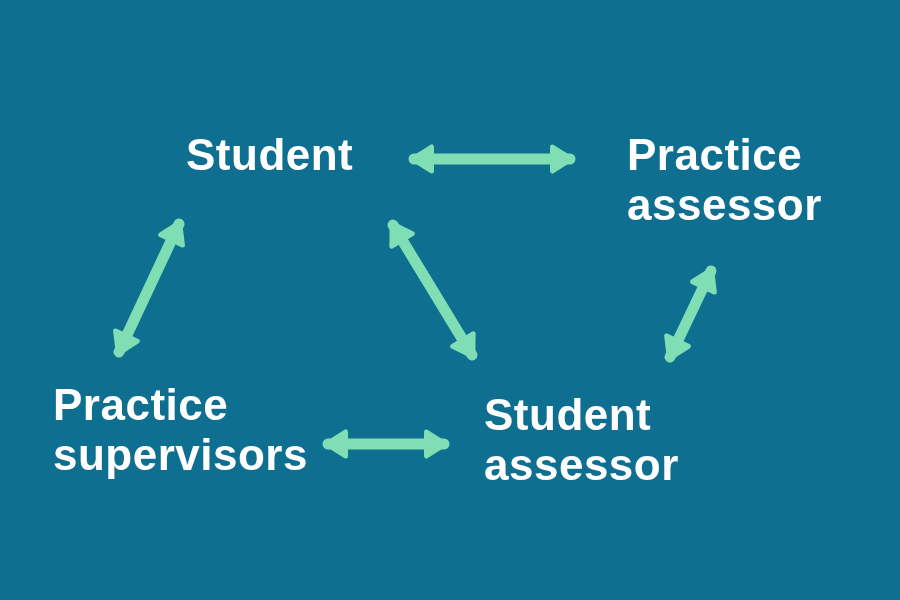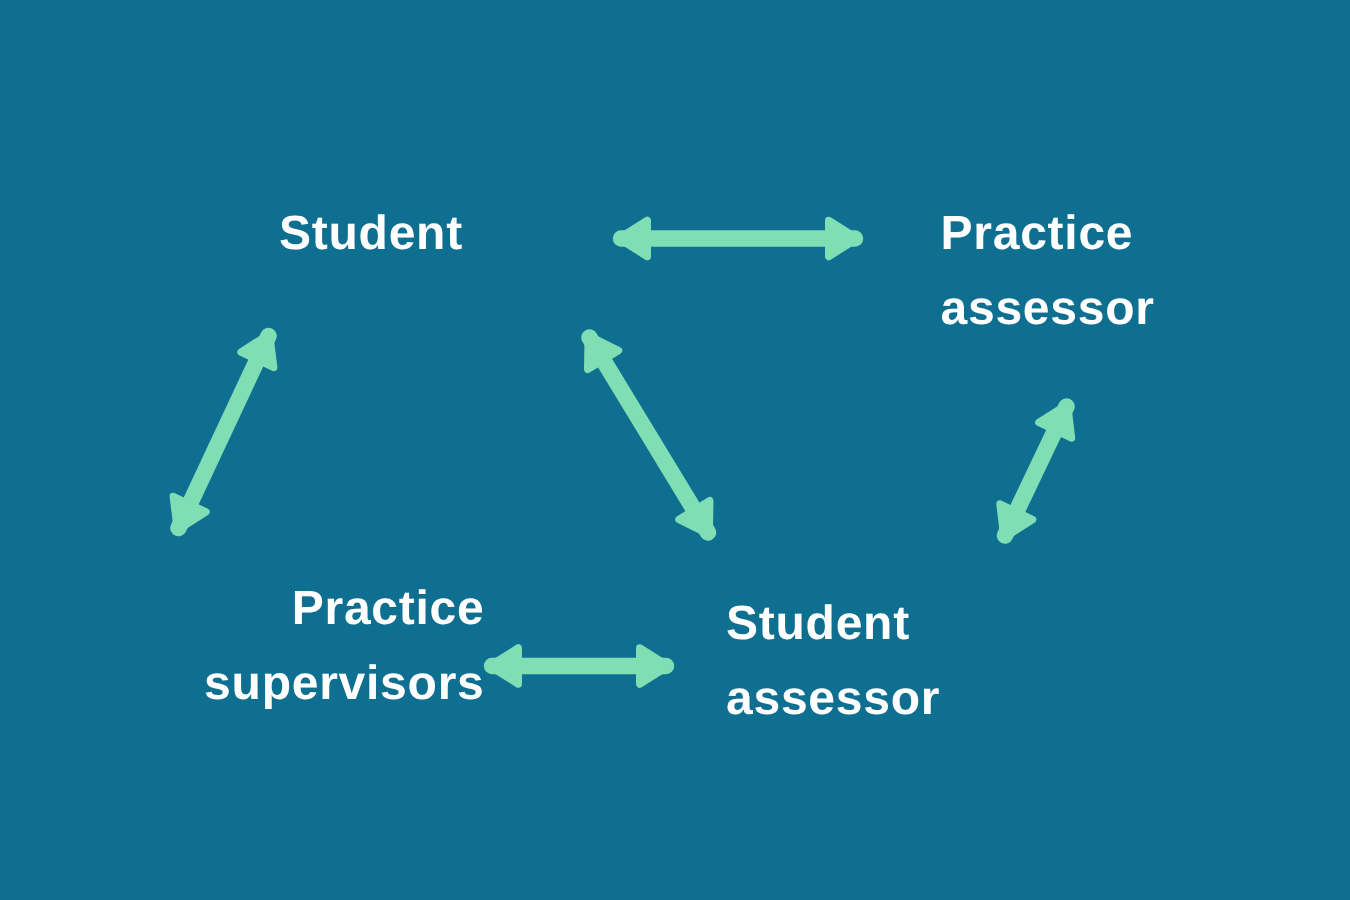--- a/index.html
+++ b/index.html
@@ -29,27 +29,27 @@
   marker path {
     fill: var(--arrow, #7fdeb4);
     stroke: var(--arrow, #7fdeb4);
     stroke-width: 5;
     stroke-linejoin: round;
   }
   .node {
     position: absolute;
     color: var(--text, #ffffff);
     font-weight: bold;
-    font-size: 32px;
+    font-size: 44px;
     line-height: 50px;
     letter-spacing: 0.5px;
   }
   .node-student            { left: 186px; top: 130px; width: 220px; }
   .node-academic-assessor  { left: 627px; top: 130px; width: 240px; }
-  .node-practice-supervisors { left: 53px; top: 380px; width: 270px; text-align: right; }
+  .node-practice-supervisors { left: 53px; top: 380px; width: 270px; }
   .node-practice-assessor  { left: 484px; top: 390px; width: 210px; }
 </style>
 </head>
 <body>
 
 <div class="canvas">
 
   <svg class="connectors" viewBox="0 0 900 600" width="900" height="600" xmlns="http://www.w3.org/2000/svg">
     <defs>
       <marker id="head" markerUnits="userSpaceOnUse" viewBox="0 0 26 32" markerWidth="26" markerHeight="32" refX="21" refY="16" orient="auto-start-reverse">

